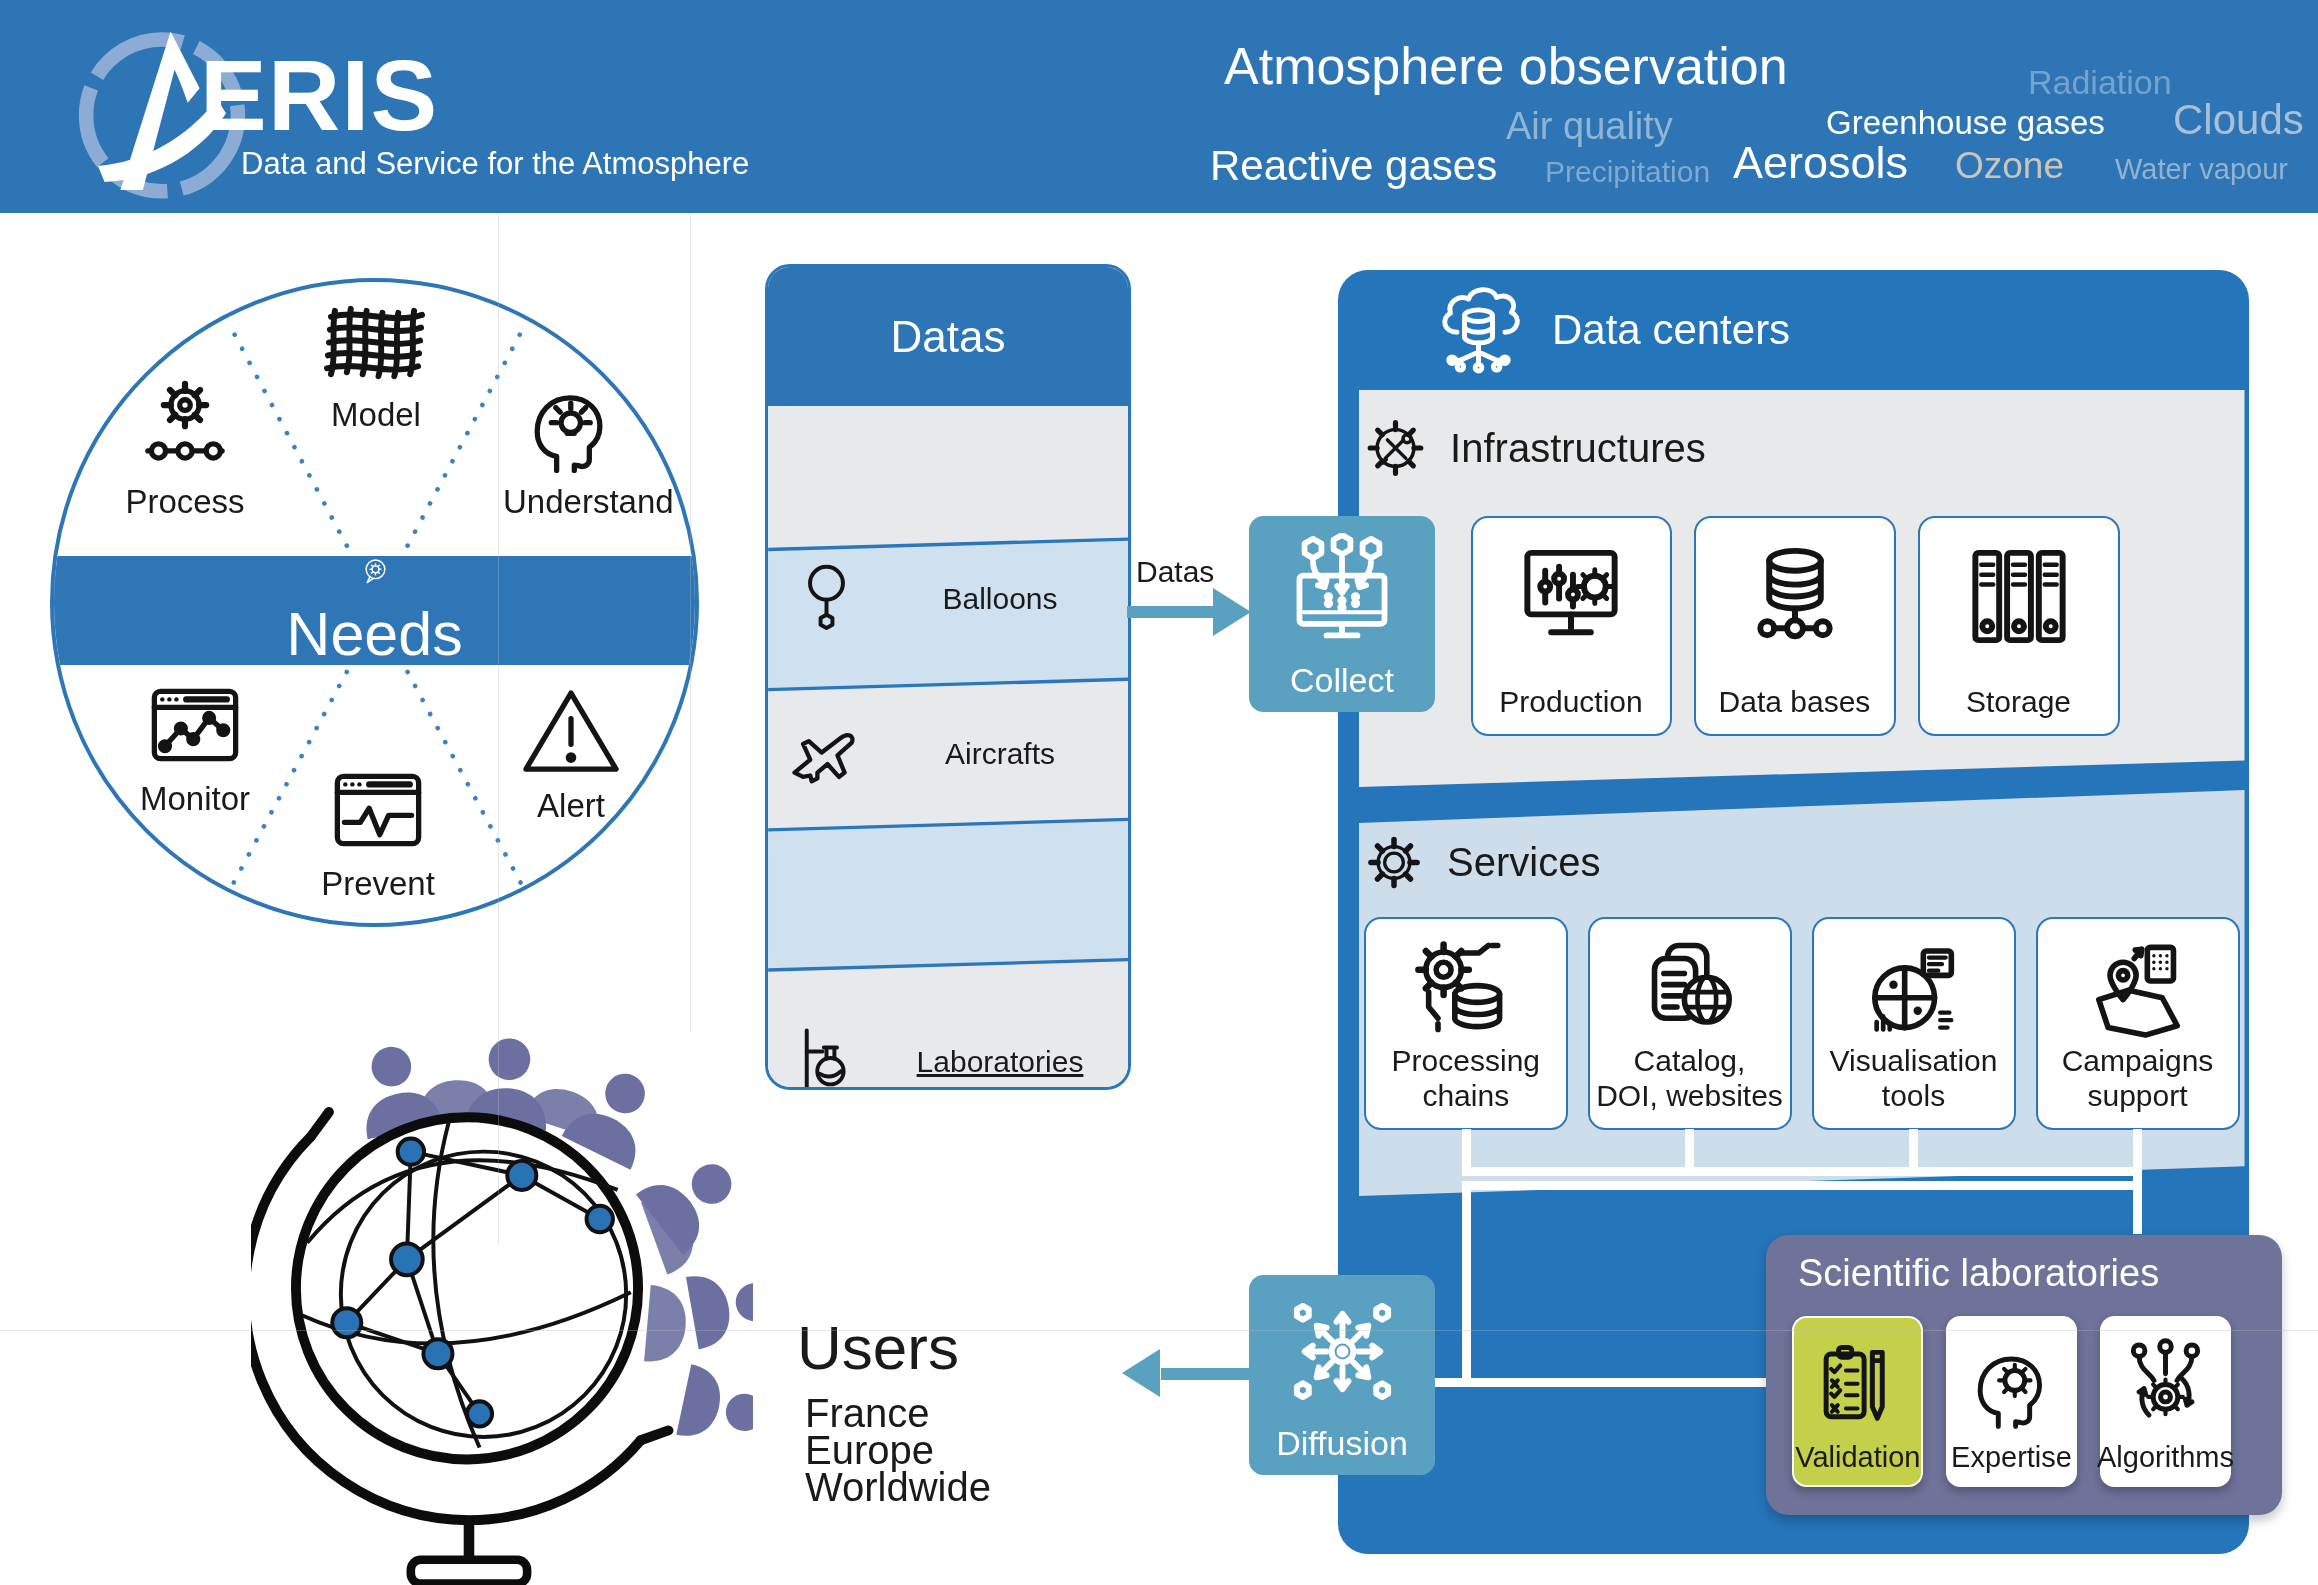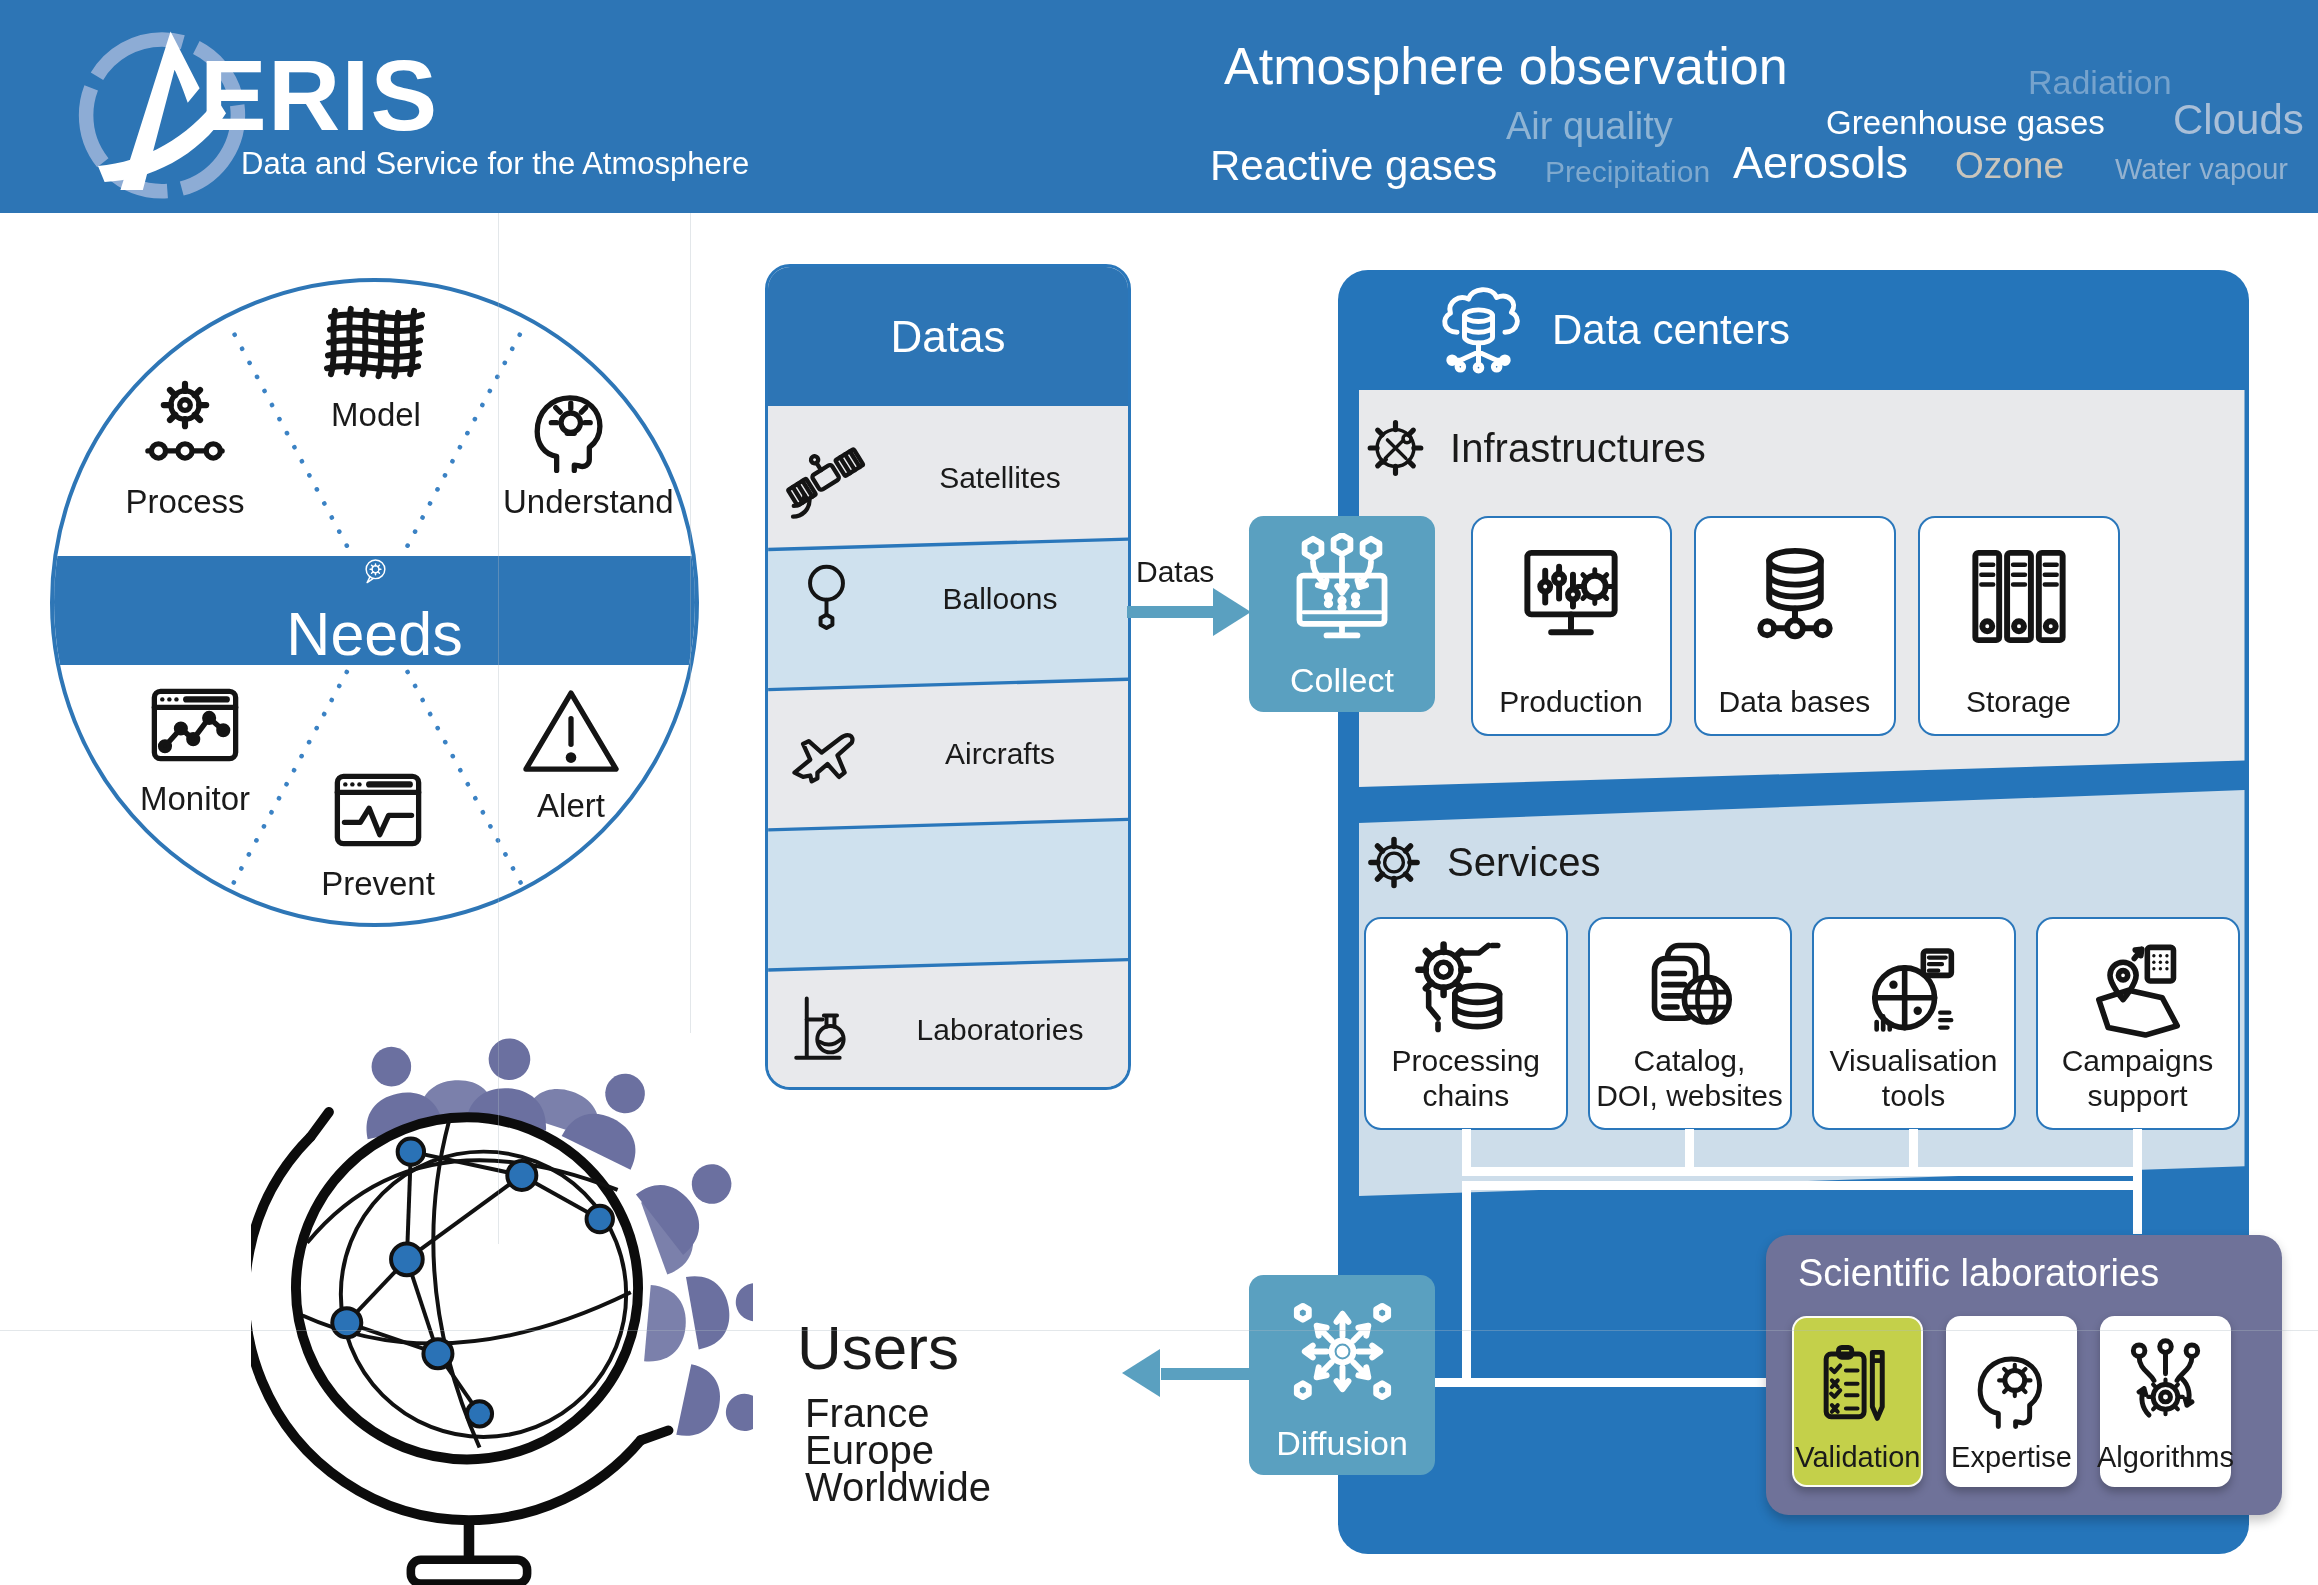--- a/index.html
+++ b/index.html
@@ -224,39 +224,20 @@
     <div class="drow abs" style="background:#e8e9ec;clip-path:polygon(0 564px,100% 553px,100% 687px,0 687px);"></div>
     <svg class="abs" style="left:0;top:139px;" width="366" height="687" viewBox="0 0 553 1039">
       <g stroke="#2a77bb" stroke-width="5">
         <line x1="0" y1="217" x2="553" y2="201"></line>
           <line x1="0" y1="429" x2="553" y2="413"></line>
         <line x1="0" y1="641" x2="553" y2="625"></line>
           <line x1="0" y1="853" x2="553" y2="837"></line>
       </g>
     </svg>
 
-    <div class="drow-inner" style="top:168px;height:86px;">
-      <div class="ibox">
-          <svg width="86" height="86" viewBox="0 0 120 120">
-        <g class="ic">
-          <g transform="rotate(-32 60 60)">
-            <rect x="44" y="47" width="32" height="24" rx="4"></rect>
-            <rect x="6" y="46" width="30" height="26" rx="2"></rect>
-                <path d="M14,46v26 M22,46v26 M30,46v26"></path>
-            <rect x="84" y="46" width="30" height="26" rx="2"></rect>
-                <path d="M92,46v26 M100,46v26 M108,46v26"></path>
-            <path d="M60,47 v-12"></path>
-                <circle cx="60" cy="30" r="5"></circle>
-          </g>
-          <path d="M30,84 a15,15 0 0 1 -15,15 M37,91 a23,23 0 0 1 -23,23"></path>
-        </g>
-      </svg>
-        </div>
-      <div class="rlbl">Satellites</div>
-    </div>
 
     <div class="drow-inner" style="top:289px;height:86px;">
       <div class="ibox">
           <svg width="79" height="86" viewBox="0 0 120 120">
         <g class="ic">
           <circle cx="60" cy="36" r="25"></circle>
           <path d="M60,61 V84"></path>
           <path d="M60,84 l9,5 v10 l-9,5 l-9,-5 v-10 z"></path>
         </g>
       </svg>
@@ -269,21 +250,21 @@
           <svg width="86" height="86" viewBox="0 0 120 120">
         <g class="ic">
           <path d="M16,86 L38,68 L28,46 L36,42 L54,58 L80,38 C90,30 100,34 96,44 L76,62 L86,86 L78,92 L62,74 L48,86 L48,94 L40,98 L38,90 L28,92 Z"></path>
         </g>
       </svg>
         </div>
       <div class="rlbl">Aircrafts</div>
     </div>
 
 
-    <div class="drow-inner" style="top:720px;height:86px;">
+    <div class="drow-inner" style="top:752px;height:86px;text-decoration:underline;">
       <div class="ibox">
           <svg width="79" height="86" viewBox="0 0 120 120">
         <g class="ic">
           <path d="M30,12 V100 M14,102 H80"></path>
           <path d="M30,44 H54"></path>
           <circle cx="66" cy="74" r="20"></circle>
           <path d="M60,55 V40 M72,55 V40 M56,38 H76"></path>
           <path d="M50,78 Q66,88 82,74"></path>
         </g>
       </svg>

